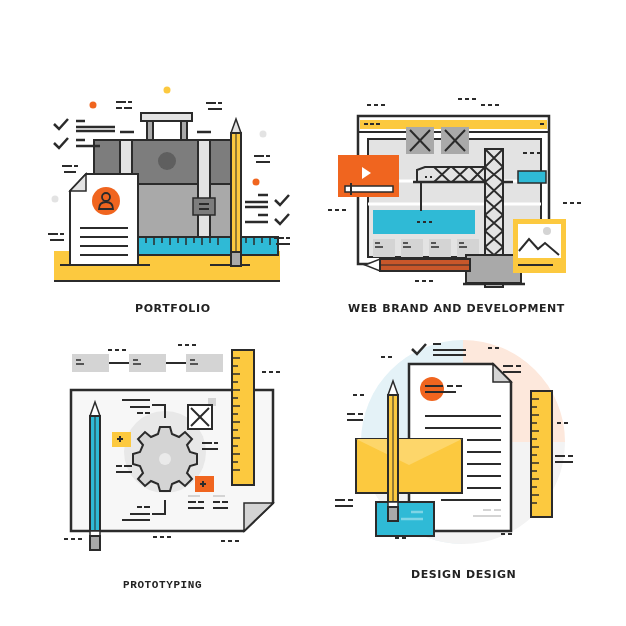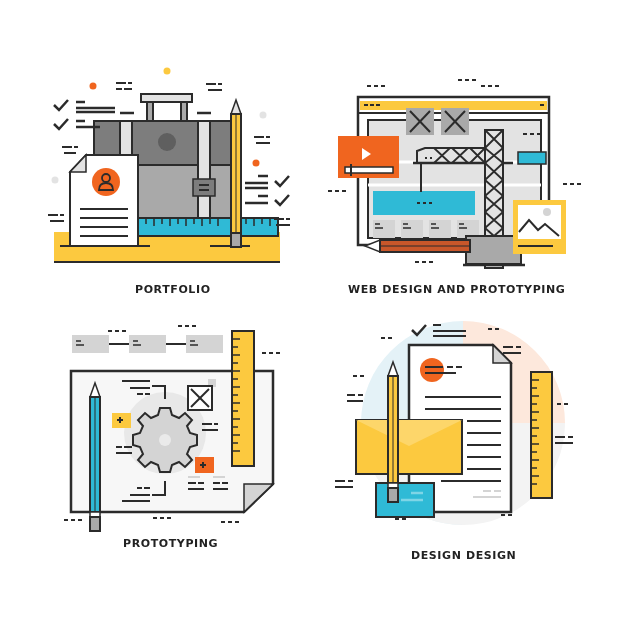--- a/index.html
+++ b/index.html
@@ -1,17 +1,17 @@
 <!DOCTYPE html>
 <html><head>
 <meta charset="utf-8">
 <style>
   html, body { margin: 0; padding: 0; background: #ffffff; }
   body { width: 626px; height: 626px; position: relative; overflow: hidden; font-family: "DejaVu Sans", sans-serif; }
-  .panel { position: absolute; }
+  .panel { position: absolute; margin-top: 19px; }
   .illus { position: absolute; left: 0; top: 0; }
   .caption {
     position: absolute; font-family: "DejaVu Sans", sans-serif; font-weight: bold;
     font-size: 11px; letter-spacing: 0.6px; color: #222; white-space: nowrap; text-align: center;
   }
 </style>
 </head>
 <body>
 
 <div class="panel" style="left:0;top:0;width:313px;height:313px;">
@@ -246,21 +246,21 @@
         <line x1="22" y1="191" x2="26" y2="191"></line>
         <line x1="29" y1="191" x2="33" y2="191"></line>
       <line x1="250" y1="184" x2="254" y2="184"></line>
         <line x1="257" y1="184" x2="261" y2="184"></line>
         <line x1="264" y1="184" x2="268" y2="184"></line>
       <line x1="102" y1="262" x2="106" y2="262"></line>
         <line x1="109" y1="262" x2="113" y2="262"></line>
         <line x1="116" y1="262" x2="120" y2="262"></line>
     </g>
   </svg>
-  <div class="caption" style="left:35px;top:283px;">WEB DESIGN AND PROTOTYPING</div>
+  <div class="caption" style="left:35px;top:283px;">WEB BRAND AND DEVELOPMENT</div>
 </div>
 
 <div class="panel" style="left:0;top:313px;width:313px;height:313px;">
   <svg class="illus" width="313" height="313" viewBox="0 0 313 313">
 
     <g>
       <rect x="72" y="22" width="37" height="18" fill="#d4d4d4"></rect>
       <rect x="129" y="22" width="37" height="18" fill="#d4d4d4"></rect>
       <rect x="186" y="22" width="37" height="18" fill="#d4d4d4"></rect>
       <line x1="109" y1="31" x2="129" y2="31" stroke="#2b2b2b" stroke-width="2"></line>
@@ -376,21 +376,21 @@
         <line x1="71" y1="207" x2="75" y2="207"></line>
         <line x1="78" y1="207" x2="82" y2="207"></line>
       <line x1="153" y1="205" x2="157" y2="205"></line>
         <line x1="160" y1="205" x2="164" y2="205"></line>
         <line x1="167" y1="205" x2="171" y2="205"></line>
       <line x1="221" y1="209" x2="225" y2="209"></line>
         <line x1="228" y1="209" x2="232" y2="209"></line>
         <line x1="235" y1="209" x2="239" y2="209"></line>
     </g>
   </svg>
-  <div class="caption" style="left:123px;top:224px;">PROTOTYPING</div>
+  <div class="caption" style="left:123px;top:247px;font-family:Liberation Mono, monospace;">PROTOTYPING</div>
 </div>
 
 <div class="panel" style="left:313px;top:313px;width:313px;height:313px;">
   <svg class="illus" width="313" height="313" viewBox="0 0 313 313">
     <defs>
       <clipPath id="bgc">
           <circle cx="150" cy="110" r="102"></circle>
         </clipPath>
     </defs>
     <g clip-path="url(#bgc)">

